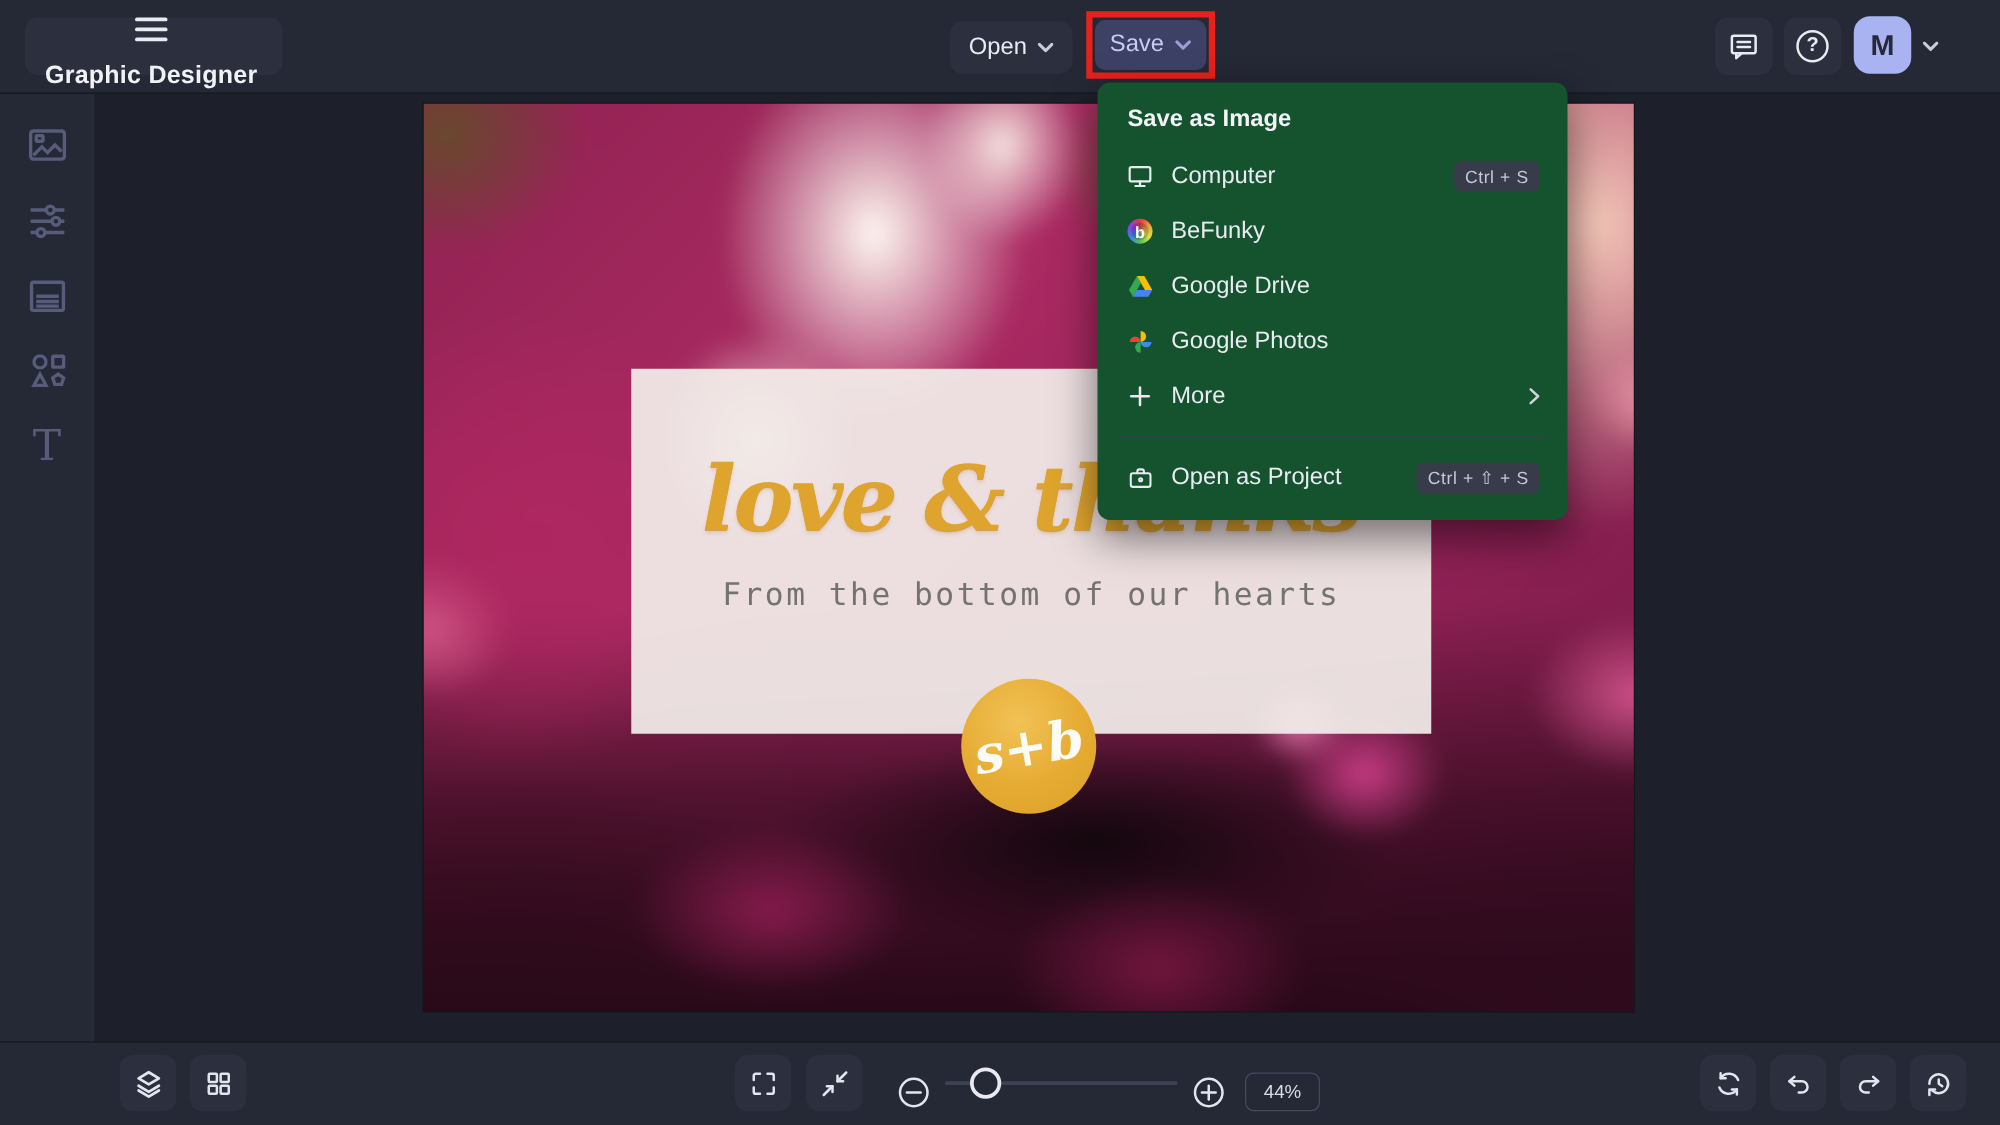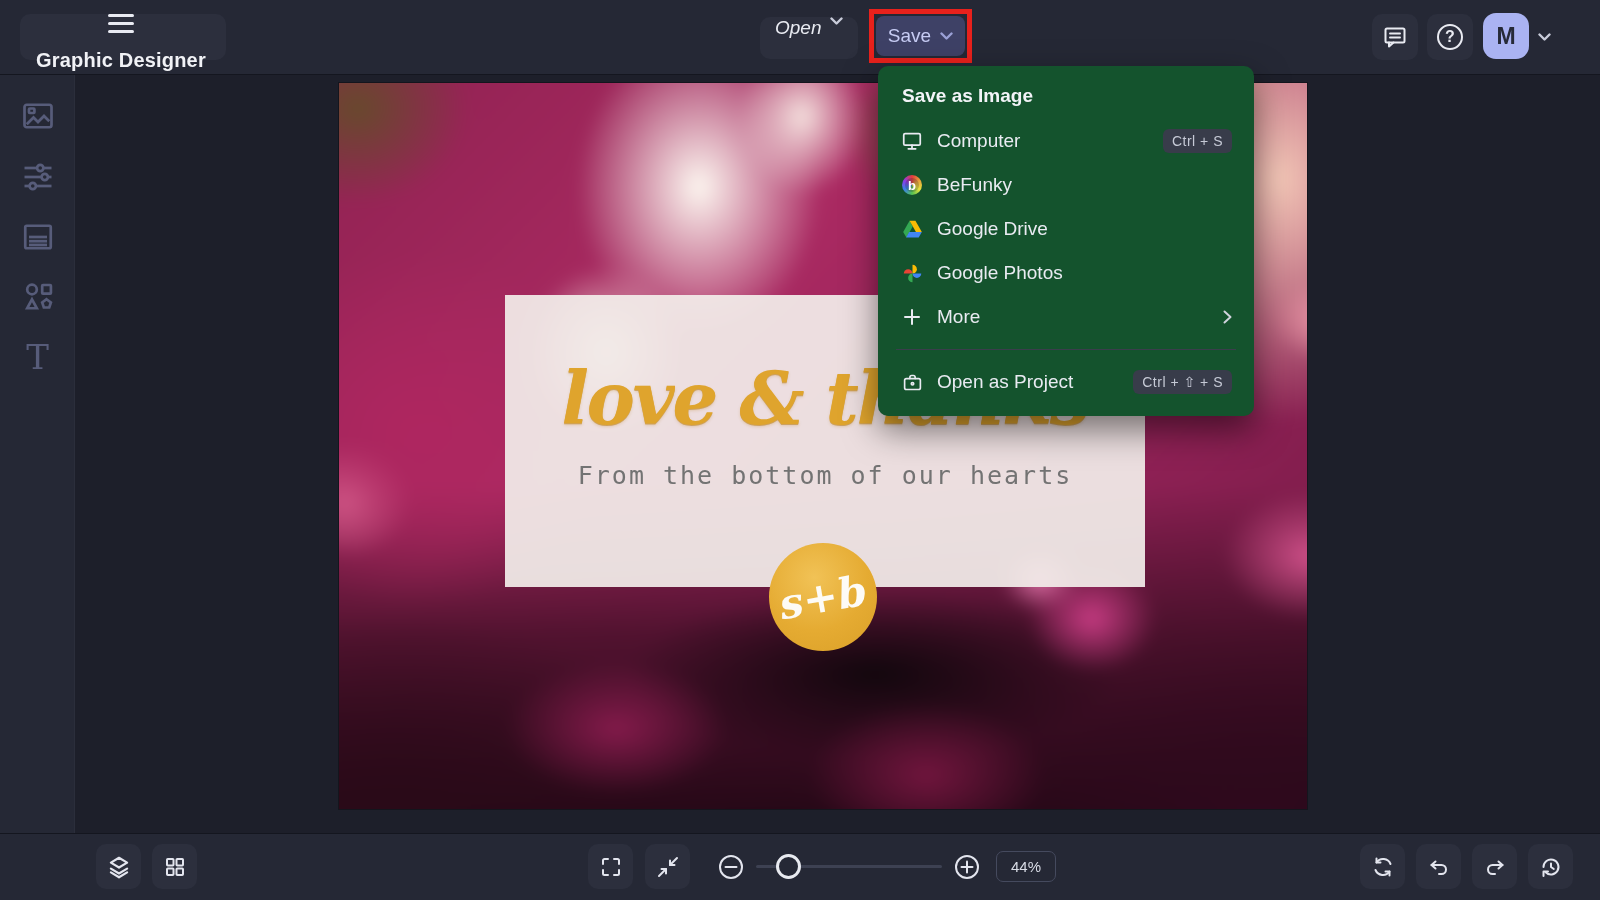--- a/index.html
+++ b/index.html
@@ -11,21 +11,21 @@
   
   .topbar { position:absolute; left:0; top:0; width:1600px; height:75px;
     background:#252835; border-bottom:1px solid #14161f; z-index:40; }
   .title-box { position:absolute; left:20px; top:14px; height:46px;
     background:#2c2f3d; border-radius:10px; display:flex; align-items:center;
     gap:16px; padding:0 20px 0 16px; cursor:pointer;flex-direction:column; }
   .hamburger { display:flex; flex-direction:column; gap:5px; width:26px; }
   .hamburger span { height:3px; background:#e9ebf2; border-radius:2px; }
   .app-title { font-size:20px; font-weight:700; color:#f1f2f6; letter-spacing:.2px; }
   .tb-btn { position:absolute; height:42px; border-radius:10px; display:flex;
-    align-items:flex-start; gap:9px; padding:0 15px; font-size:19px; cursor:pointer;font-style:italic; }
+    align-items:center; gap:9px; padding:0 15px; font-size:19px; cursor:pointer; }
   .open-btn { left:760px; top:17px; background:#2c2f3d; color:#e9ebf2; }
   .save-annotation { position:absolute; left:869px; top:9px; width:103px; height:54px;
     border:5px solid #e8211c; z-index:45; }
   .save-btn { position:absolute; left:2px; top:2px; width:89px; height:40px;
     background:#3e4166; color:#c7ccf4; border-radius:8px; display:flex;
     align-items:center; justify-content:center; gap:9px; font-size:19px; cursor:pointer; }
   .chev { width:13px; height:8px; }
   .chev polyline { fill:none; stroke:#c9ccda; stroke-width:2.4; stroke-linecap:round; stroke-linejoin:round; }
   .save-btn .chev polyline { stroke:#9aa0d6; }
   .icon-btn { position:absolute; top:14px; width:46px; height:46px; border-radius:10px;
@@ -104,21 +104,21 @@
     background:rgba(40,40,48,.25); border-radius:50%; width:14px; height:14px;
     display:flex; align-items:center; justify-content:center; }
   
   .bottombar { position:absolute; left:0; top:833px; width:1600px; height:67px;
     background:#252835; border-top:1px solid #14161f; z-index:40; }
   .bb-btn { width:45px; height:45px; border-radius:10px; background:#2c2f3d;
     display:flex; align-items:center; justify-content:center; cursor:pointer; }
   .bb-btn svg, .bb-glyph svg { stroke:#e3e5ee; fill:none; stroke-width:2;
     stroke-linecap:round; stroke-linejoin:round; display:block; }
   .bb-left { position:absolute; left:96px; top:10px; display:flex; gap:11px; }
-  .bb-center { position:absolute; left:588px; top:10px; display:flex; align-items:center; }
+  .bb-center { position:absolute; left:588px; top:10px; display:flex; align-items:flex-end; }
   .bb-right { position:absolute; right:27px; top:10px; display:flex; gap:11px; }
   .bb-glyph { display:flex; align-items:center; justify-content:center; cursor:pointer; }
   .slider { position:relative; width:186px; height:45px; margin:0 10px; cursor:pointer; }
   .slider-track { position:absolute; left:0; right:0; top:21px; height:3px;
     background:#3d4152; border-radius:2px; }
   .slider-knob { position:absolute; left:20px; top:10px; width:25px; height:25px;
     border:3px solid #e8eaf0; border-radius:50%; background:#252835; cursor:grab; }
   .zoom-box { width:60px; height:31px; border:1.5px solid #454a5e; border-radius:7px;
     margin-left:14px; display:flex; align-items:center; justify-content:center;
     font-size:15px; color:#d9dce6; }

